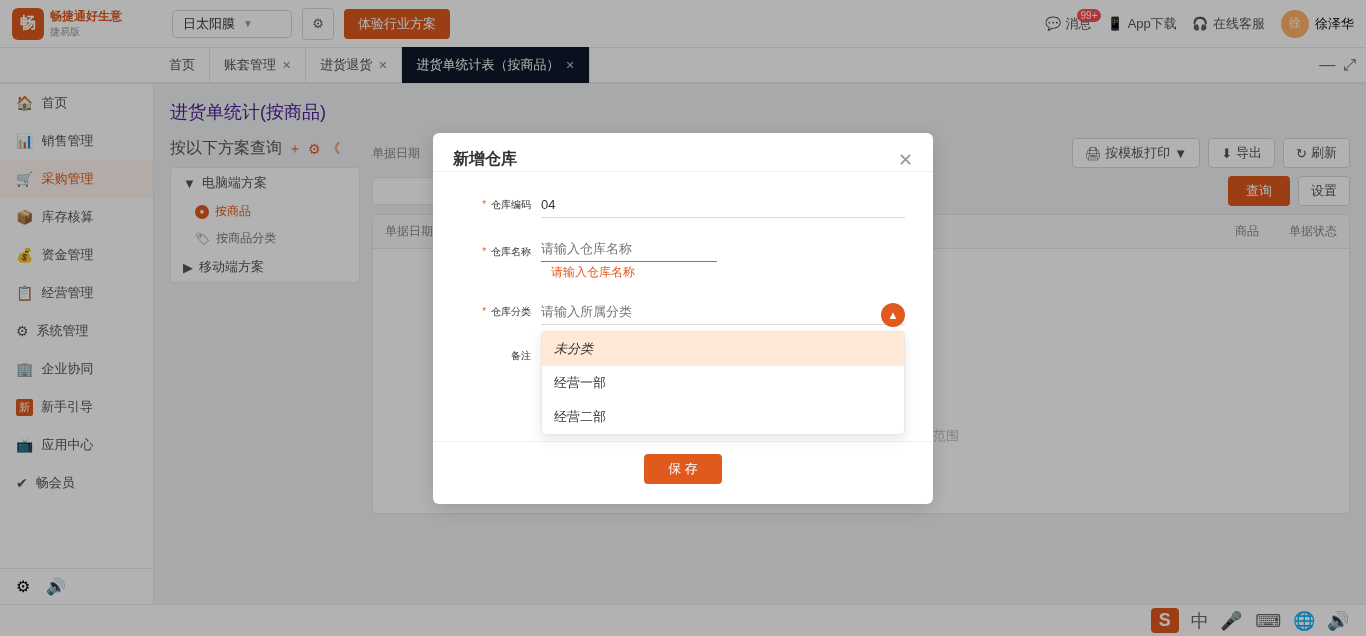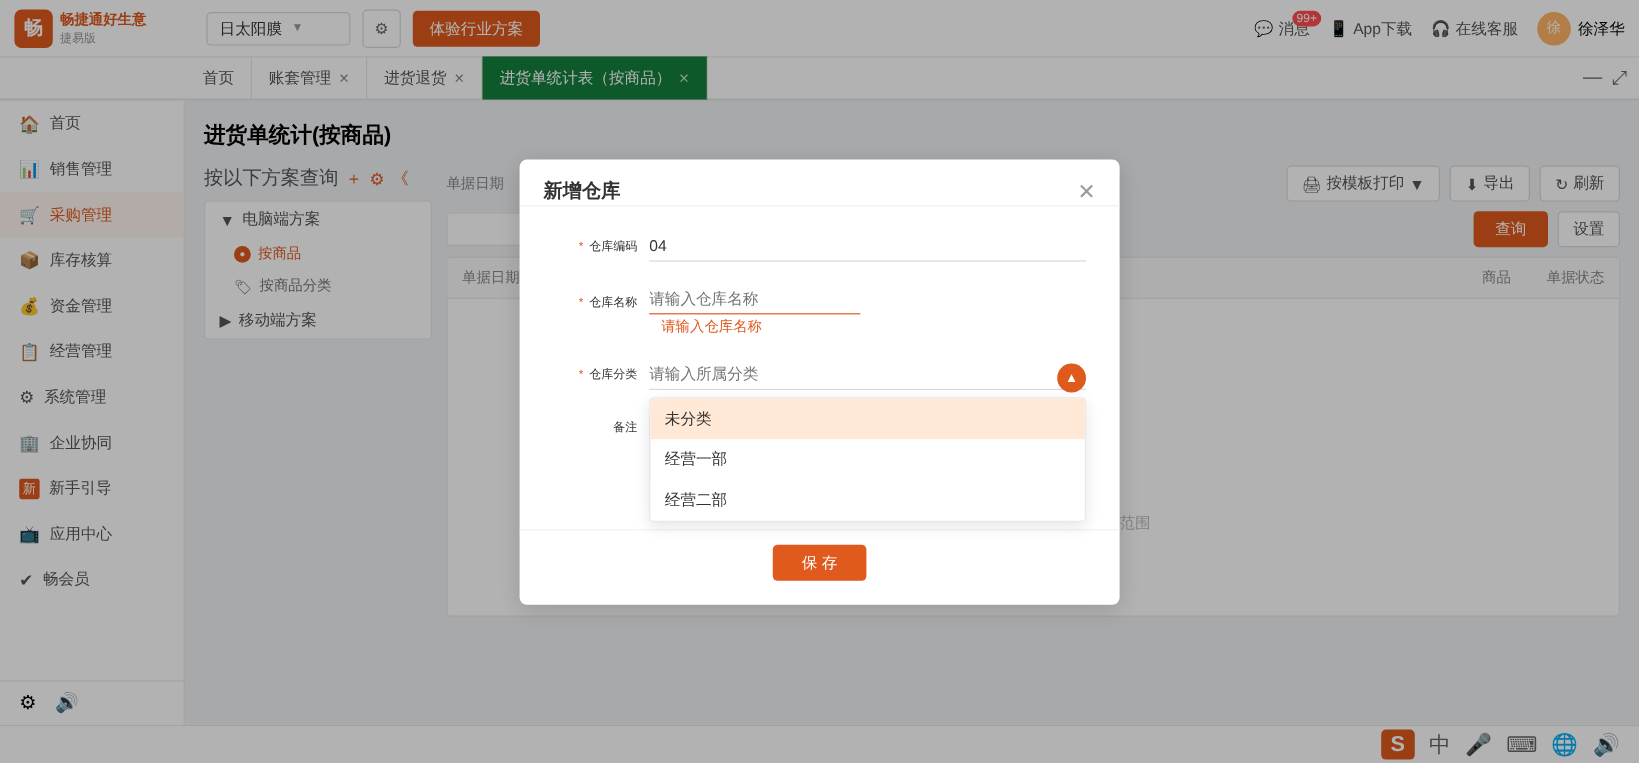--- a/index.html
+++ b/index.html
@@ -62,21 +62,21 @@
       background: #fff; border-bottom: 2px solid #e8e8e8;
       padding-left: 155px;
     }
     .tab-item {
       display: flex; align-items: center; gap: 6px;
       padding: 0 14px; height: 36px; cursor: pointer;
       border-right: 1px solid #e8e8e8; font-size: 13px; color: #555;
       white-space: nowrap;
     }
     .tab-item.active {
-      background: #15803d; color: #fff;
+      background: #0f172a; color: #fff;
     }
     .tab-close { font-size: 11px; cursor: pointer; opacity: 0.7; }
     .tab-bar-right { margin-left: auto; display: flex; align-items: center; gap: 8px; padding-right: 10px; }
     .tab-ctrl-btn { font-size: 16px; cursor: pointer; color: #666; }
 
     
     .main-layout { display: flex; height: calc(636px - 84px); }
 
     
     .sidebar {
@@ -85,21 +85,21 @@
     }
     .sidebar-item {
       display: flex; align-items: center; gap: 8px;
       padding: 10px 16px; cursor: pointer; color: #555; font-size: 13px;
     }
     .sidebar-item.active { background: #fff5f0; color: #e05a1e; }
     .sidebar-icon { font-size: 14px; }
 
     
     .content-area { flex: 1; padding: 16px; overflow: auto; position: relative; }
-    .page-title { font-size: 18px; font-weight: bold; color: #000000; margin-bottom: 14px; }
+    .page-title { font-size: 18px; font-weight: normal; color: #4c1d95; margin-bottom: 14px; }
     .scheme-action-btn { color: #e05a1e; cursor: pointer; font-size: 14px; }
 
     .scheme-item {
       padding: 6px 12px; cursor: pointer; font-size: 13px; color: #555;
       display: flex; align-items: center; gap: 6px;
     }
     .scheme-sub-item {
       padding: 5px 24px; cursor: pointer; font-size: 12px; color: #777;
       display: flex; align-items: center; gap: 6px;
     }
@@ -175,21 +175,21 @@
       color: #fff; cursor: pointer; font-size: 11px;
     }
     .dropdown {
       position: absolute; top: 32px; left: 0; right: 0;
       background: #fff; border: 1px solid #e8e8e8; border-radius: 4px;
       box-shadow: 0 4px 12px rgba(0,0,0,0.1); z-index: 200;
     }
     .dropdown-item {
       padding: 8px 12px; cursor: pointer; font-size: 13px; color: #333;
     }
-    .dropdown-item.highlighted { background: #ffe8d6; }
+    .dropdown-item.highlighted { background: #ffe8d6; font-style: italic; }
 
     .textarea-input {
       flex: 1; border: 1px solid #d9d9d9; border-radius: 4px;
       padding: 6px 8px; font-size: 13px; resize: none; outline: none;
       min-height: 60px;
     }
     .dialog-footer {
       display: flex; justify-content: center; gap: 12px;
       padding: 12px 20px 20px; border-top: 1px solid #f0f0f0;
     }

